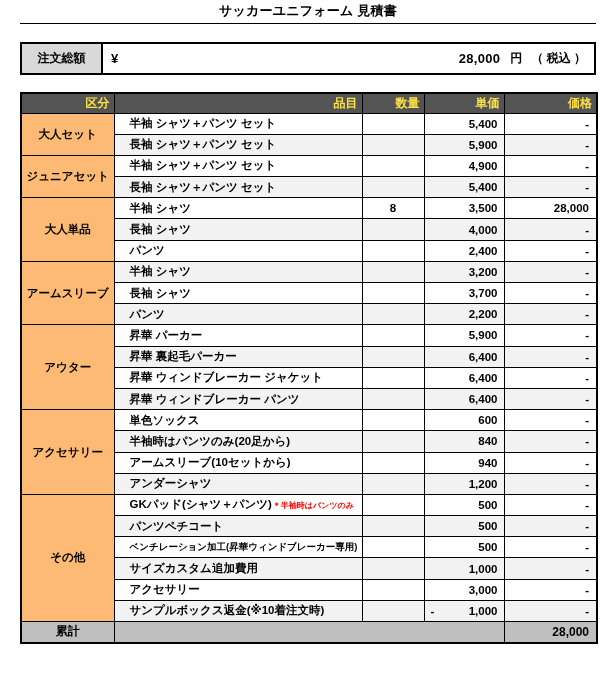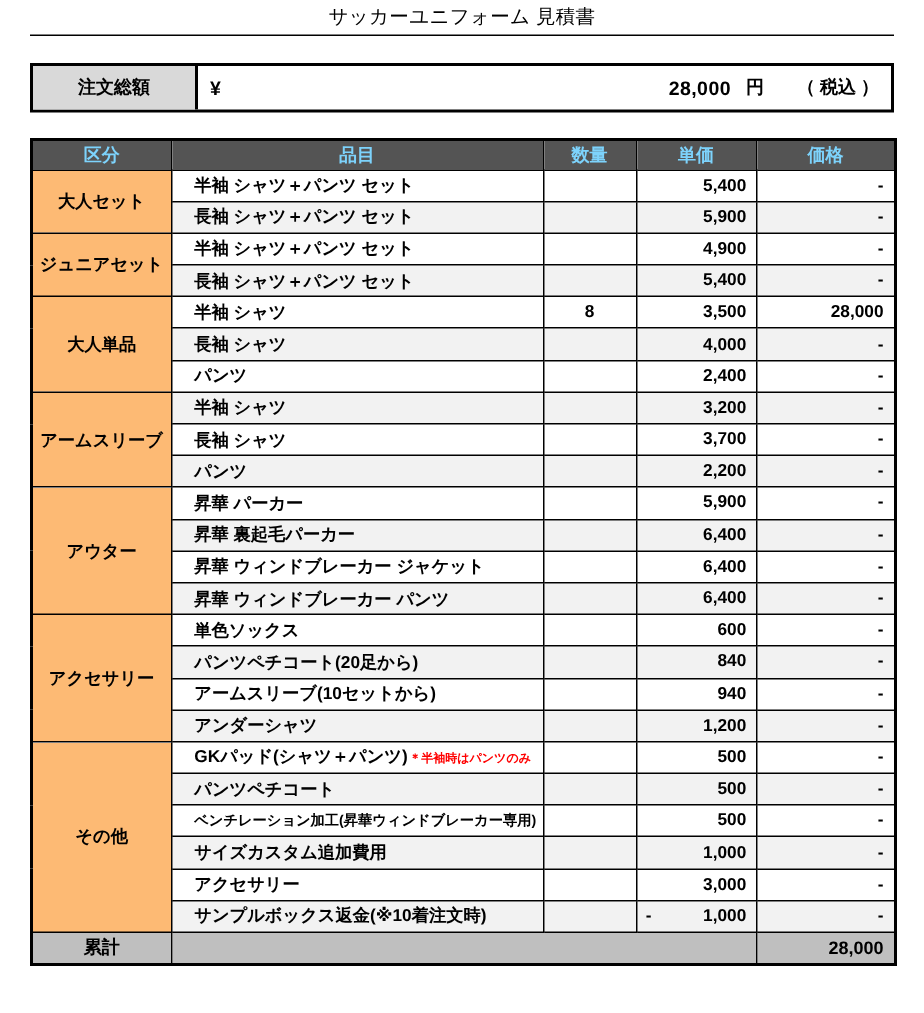--- a/index.html
+++ b/index.html
@@ -15,62 +15,62 @@
     color: #000000;
     overflow: hidden;
   }
 
   .page { position: relative; width: 616px; height: 675px; }
 
   
   .title {
     text-align: center;
     font-size: 13px;
-    font-weight: normal;
+    font-weight: bold;
     letter-spacing: 0.2px;
     padding-top: 3px;
     line-height: 16px;
   }
   .title-rule {
     border: 0;
     border-top: 1px solid #000;
     margin: 4px 20px 0 20px;
   }
 
   
   .total-box {
     margin: 18px 20px 0 20px;
     border: 2px solid #000;
     display: flex;
     height: 33px;
     background: #ffffff;
   }
   .total-label {
-    width: 110px;
+    width: 81px;
     background: #d9d9d9;
     border-right: 2px solid #000;
     display: flex;
     align-items: center;
     justify-content: center;
     font-size: 12px;
     font-weight: bold;
   }
   .total-body {
     flex: 1;
     display: flex;
     align-items: center;
     padding: 0 8px 0 8px;
     font-size: 13px;
     font-weight: bold;
   }
   .total-yen { font-size: 13px; font-weight: bold; }
   .total-spacer { flex: 1; }
   .total-amount { font-size: 13px; font-weight: bold; letter-spacing: 0.3px; }
   .total-unit { margin-left: 10px; font-size: 12px; font-weight: bold; }
-  .total-tax { margin-left: 22px; font-size: 12px; font-weight: bold; }
+  .total-tax { margin-left: 9px; font-size: 12px; font-weight: bold; }
 
   
   .quote-table {
     margin: 17px 20px 0 20px;
     border-collapse: collapse;
     width: 576px;
     table-layout: fixed;
     border: 2px solid #000;
   }
   .quote-table th,
@@ -78,23 +78,23 @@
     border: 1px solid #000;
     padding: 0 4px;
     height: 21.2px;
     font-size: 11px;
     vertical-align: middle;
     overflow: hidden;
     white-space: nowrap;
   }
   .quote-table thead th {
     background: #545454;
-    color: #7dd3fc;
-    font-weight: bold;
-    text-align: center;
+    color: #fde047;
+    font-weight: bold;
+    text-align: right;
     font-size: 12px;
     height: 20px;
     border-color: #000;
   }
   col.c-kubun  { width: 93px; }
   col.c-hinmoku{ width: 248px; }
   col.c-suryo  { width: 62px; }
   col.c-tanka  { width: 80px; }
   col.c-kakaku { width: 93px; }
 
@@ -296,21 +296,21 @@
           <td class="price">-</td>
         </tr>
         <tr class="plain">
           <td class="kubun" rowspan="4">アクセサリー</td>
           <td class="item"><span>単色ソックス</span></td>
           <td class="qty"></td>
           <td class="num">600</td>
           <td class="price">-</td>
         </tr>
         <tr class="alt">
-          <td class="item"><span>パンツペチコート(20足から)</span></td>
+          <td class="item"><span>半袖時はパンツのみ(20足から)</span></td>
           <td class="qty"></td>
           <td class="num">840</td>
           <td class="price">-</td>
         </tr>
         <tr class="plain">
           <td class="item"><span>アームスリーブ(10セットから)</span></td>
           <td class="qty"></td>
           <td class="num">940</td>
           <td class="price">-</td>
         </tr>

